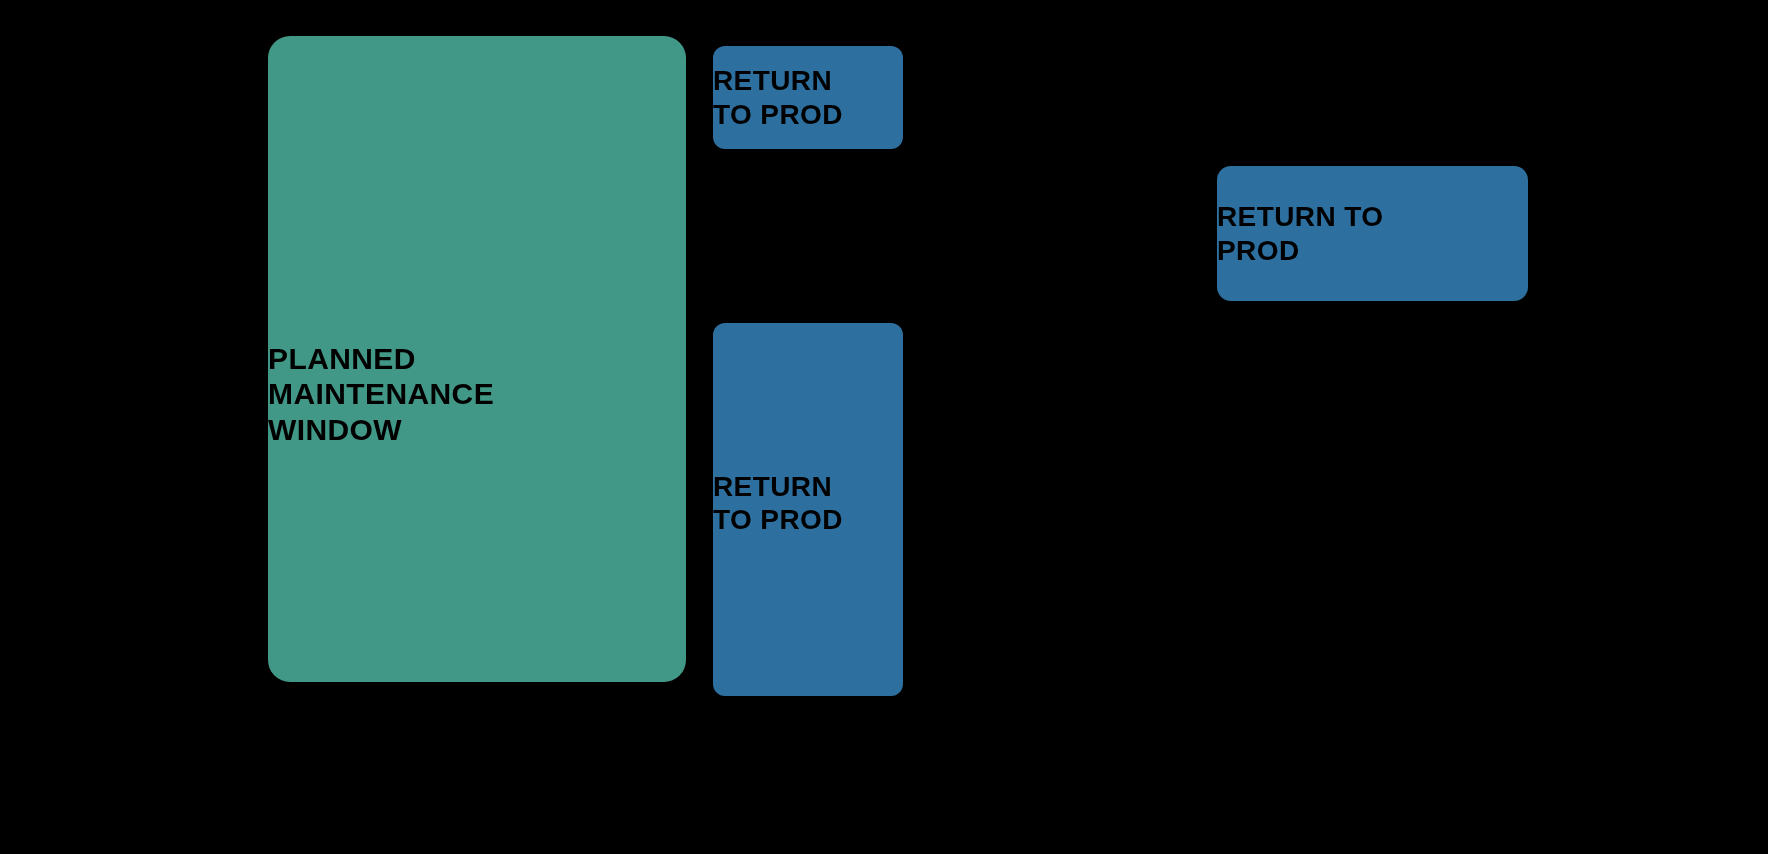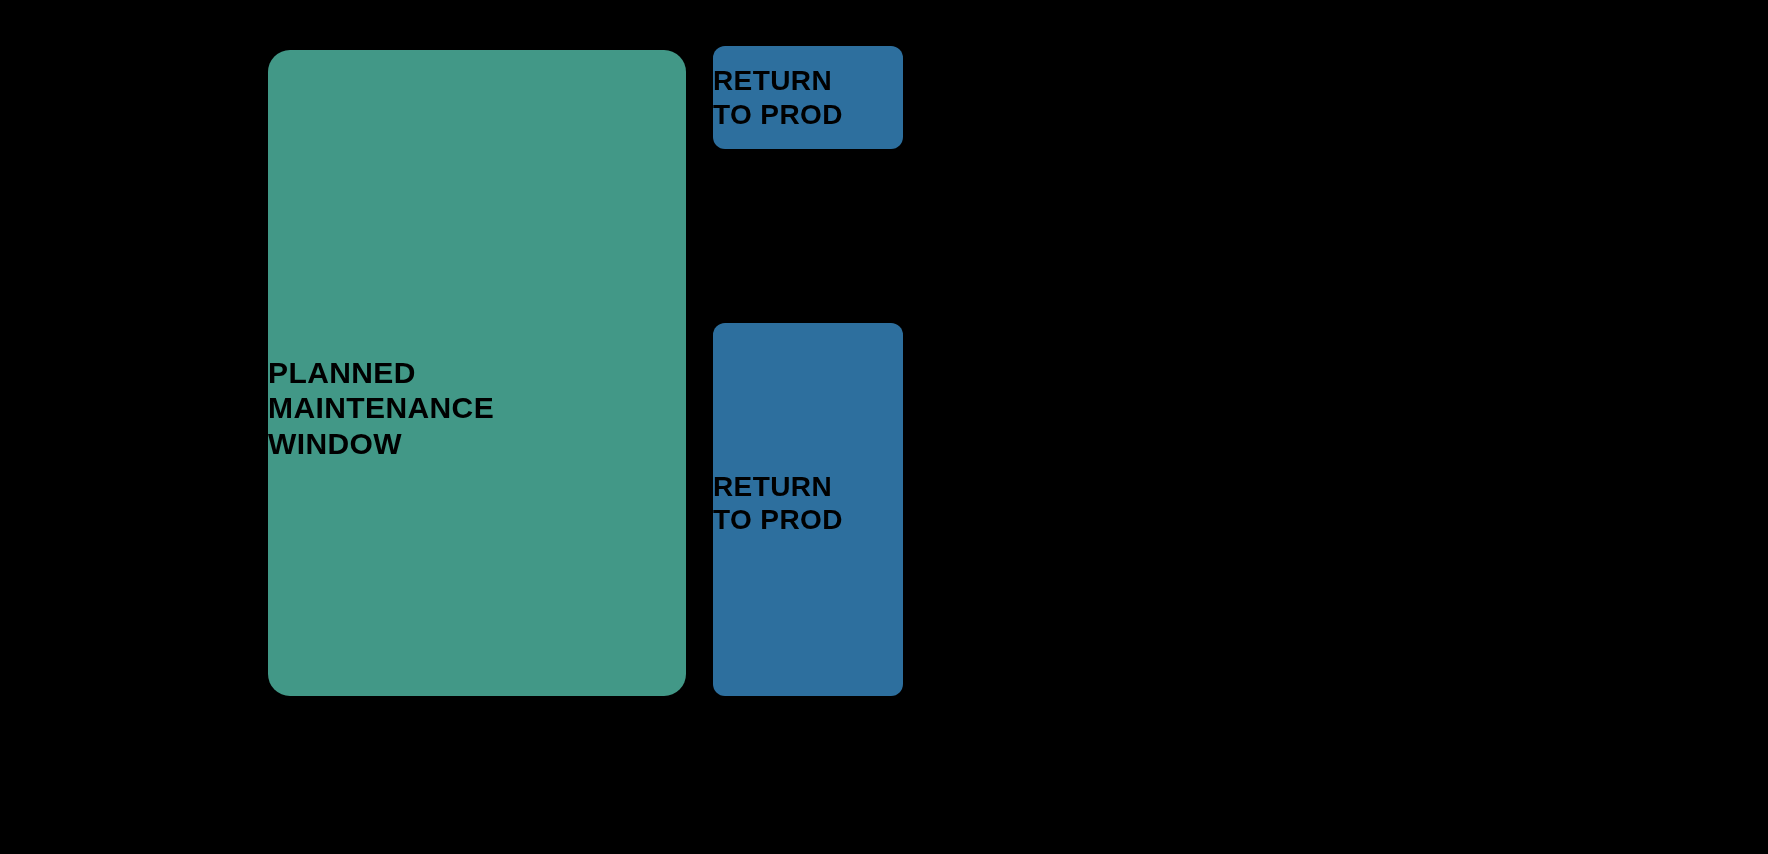--- a/index.html
+++ b/index.html
@@ -28,21 +28,21 @@
     color: #000000;
     font-weight: 700;
     letter-spacing: 0.4px;
     line-height: 1.18;
     border-radius: 16px;
     user-select: none;
   }
   
   #node-maintenance {
     left: 268px;
-    top: 50px;
+    top: 36px;
     width: 418px;
     height: 646px;
     background: #429887;
     border-radius: 22px;
     font-size: 30px;
     align-items: flex-start;
     padding-top: 305px;
     z-index: 1;
   }
   
@@ -112,14 +112,18 @@
     <span class="node-label">RETURN
 TO PROD</span>
   </div>
 
   <div class="node" id="node-return-bottom">
     <span class="node-label">RETURN
 TO PROD</span>
   </div>
 
 
+  <div class="node" id="node-return-right">
+    <span class="node-label">RETURN TO
+PROD</span>
+  </div>
 
 </div>
 
 </body></html>

